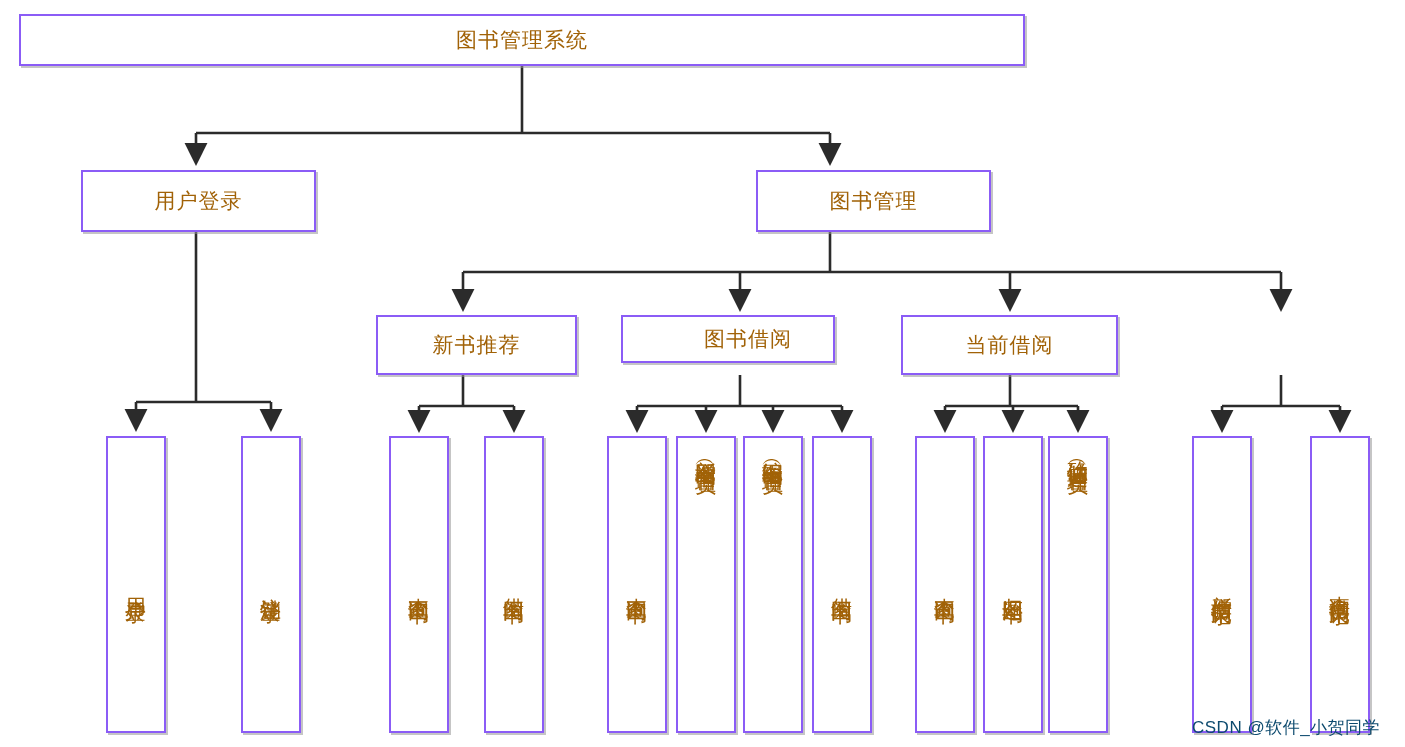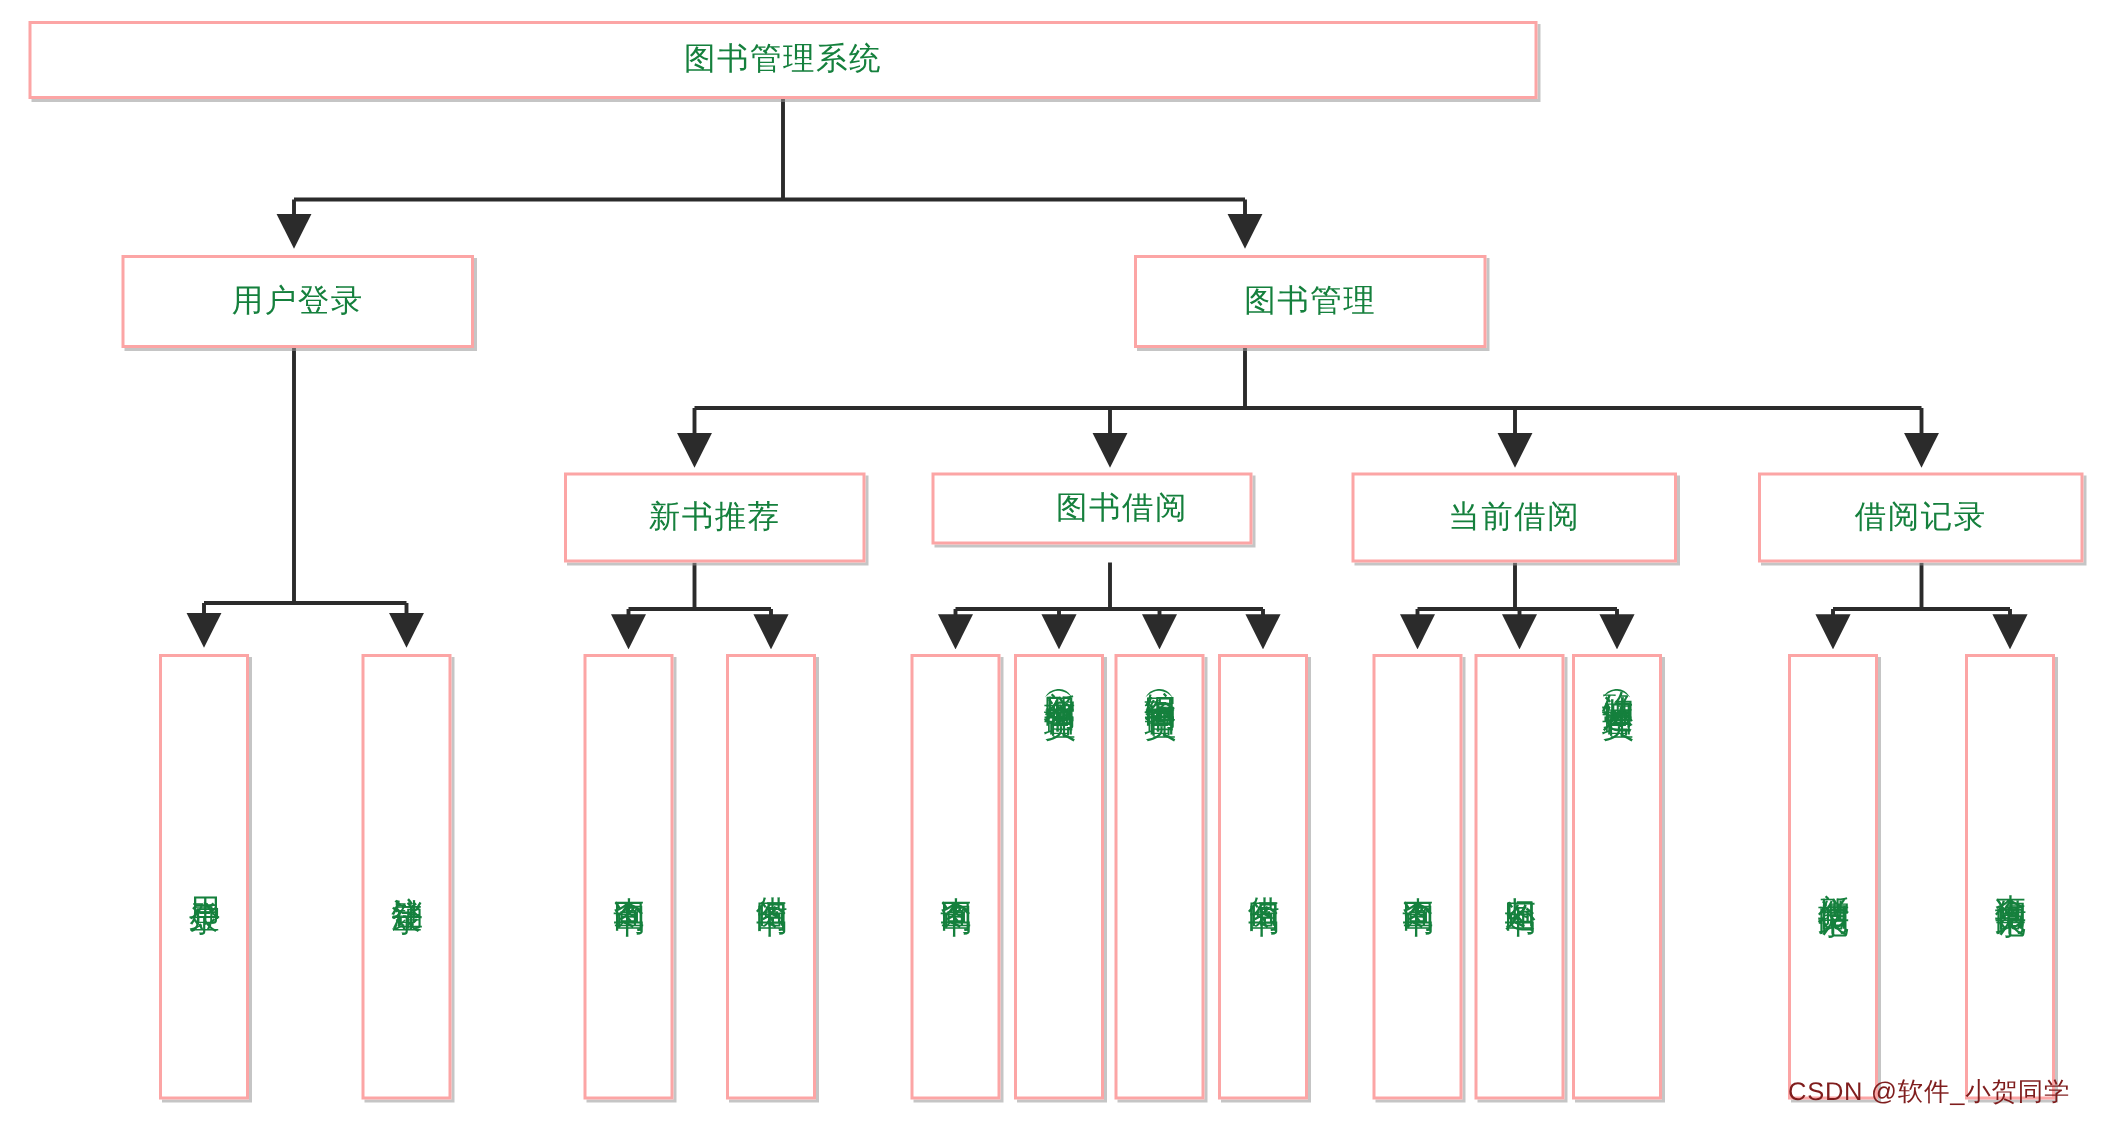--- a/index.html
+++ b/index.html
@@ -21,26 +21,26 @@
     position: absolute;
     left: 0;
     top: 0;
     width: 1405px;
     height: 747px;
     pointer-events: none;
   }
   .node {
     position: absolute;
     box-sizing: border-box;
-    border: 2px solid #fca5a5;
+    border: 2px solid #8b5cf6;
     background: #ffffff;
     display: flex;
     align-items: center;
     justify-content: center;
-    color: #15803d;
+    color: #a16207;
     box-shadow: 2px 2px 0 rgba(150,150,150,0.55);
   }
   .node .label {
     font-size: 21px;
     line-height: 1.15;
     letter-spacing: 1px;
     white-space: nowrap;
   }
   .node.vertical .label {
     writing-mode: vertical-rl;
@@ -55,21 +55,21 @@
     justify-content: center;
     padding-top: 6px;
   }
   .node.vertical.midalign {
     align-items: center;
     padding-top: 0;
   }
   .watermark {
     position: absolute;
     font-size: 17px;
-    color: #7f1d1d;
+    color: #0c4a6e;
     white-space: nowrap;
     letter-spacing: 0.5px;
   }
 </style>
 </head>
 <body>
 
 <div id="canvas">
 
   <svg id="wires" viewBox="0 0 1405 747">
@@ -139,23 +139,20 @@
   </div>
 
   <div class="node" style="left:621px; top:315px; width:214px; height:48px;padding-left:40px;">
     <span class="label">图书借阅</span>
   </div>
 
   <div class="node" style="left:901px; top:315px; width:217px; height:60px;">
     <span class="label">当前借阅</span>
   </div>
 
-  <div class="node" style="left:1172px; top:315px; width:217px; height:60px;">
-    <span class="label">借阅记录</span>
-  </div>
 
   <div class="node vertical midalign" style="left:106px; top:436px; width:60px; height:297px;">
     <span class="label">用户登录</span>
   </div>
 
   <div class="node vertical midalign" style="left:241px; top:436px; width:60px; height:297px;">
     <span class="label">注销登录</span>
   </div>
 
   <div class="node vertical midalign" style="left:389px; top:436px; width:60px; height:297px;">

